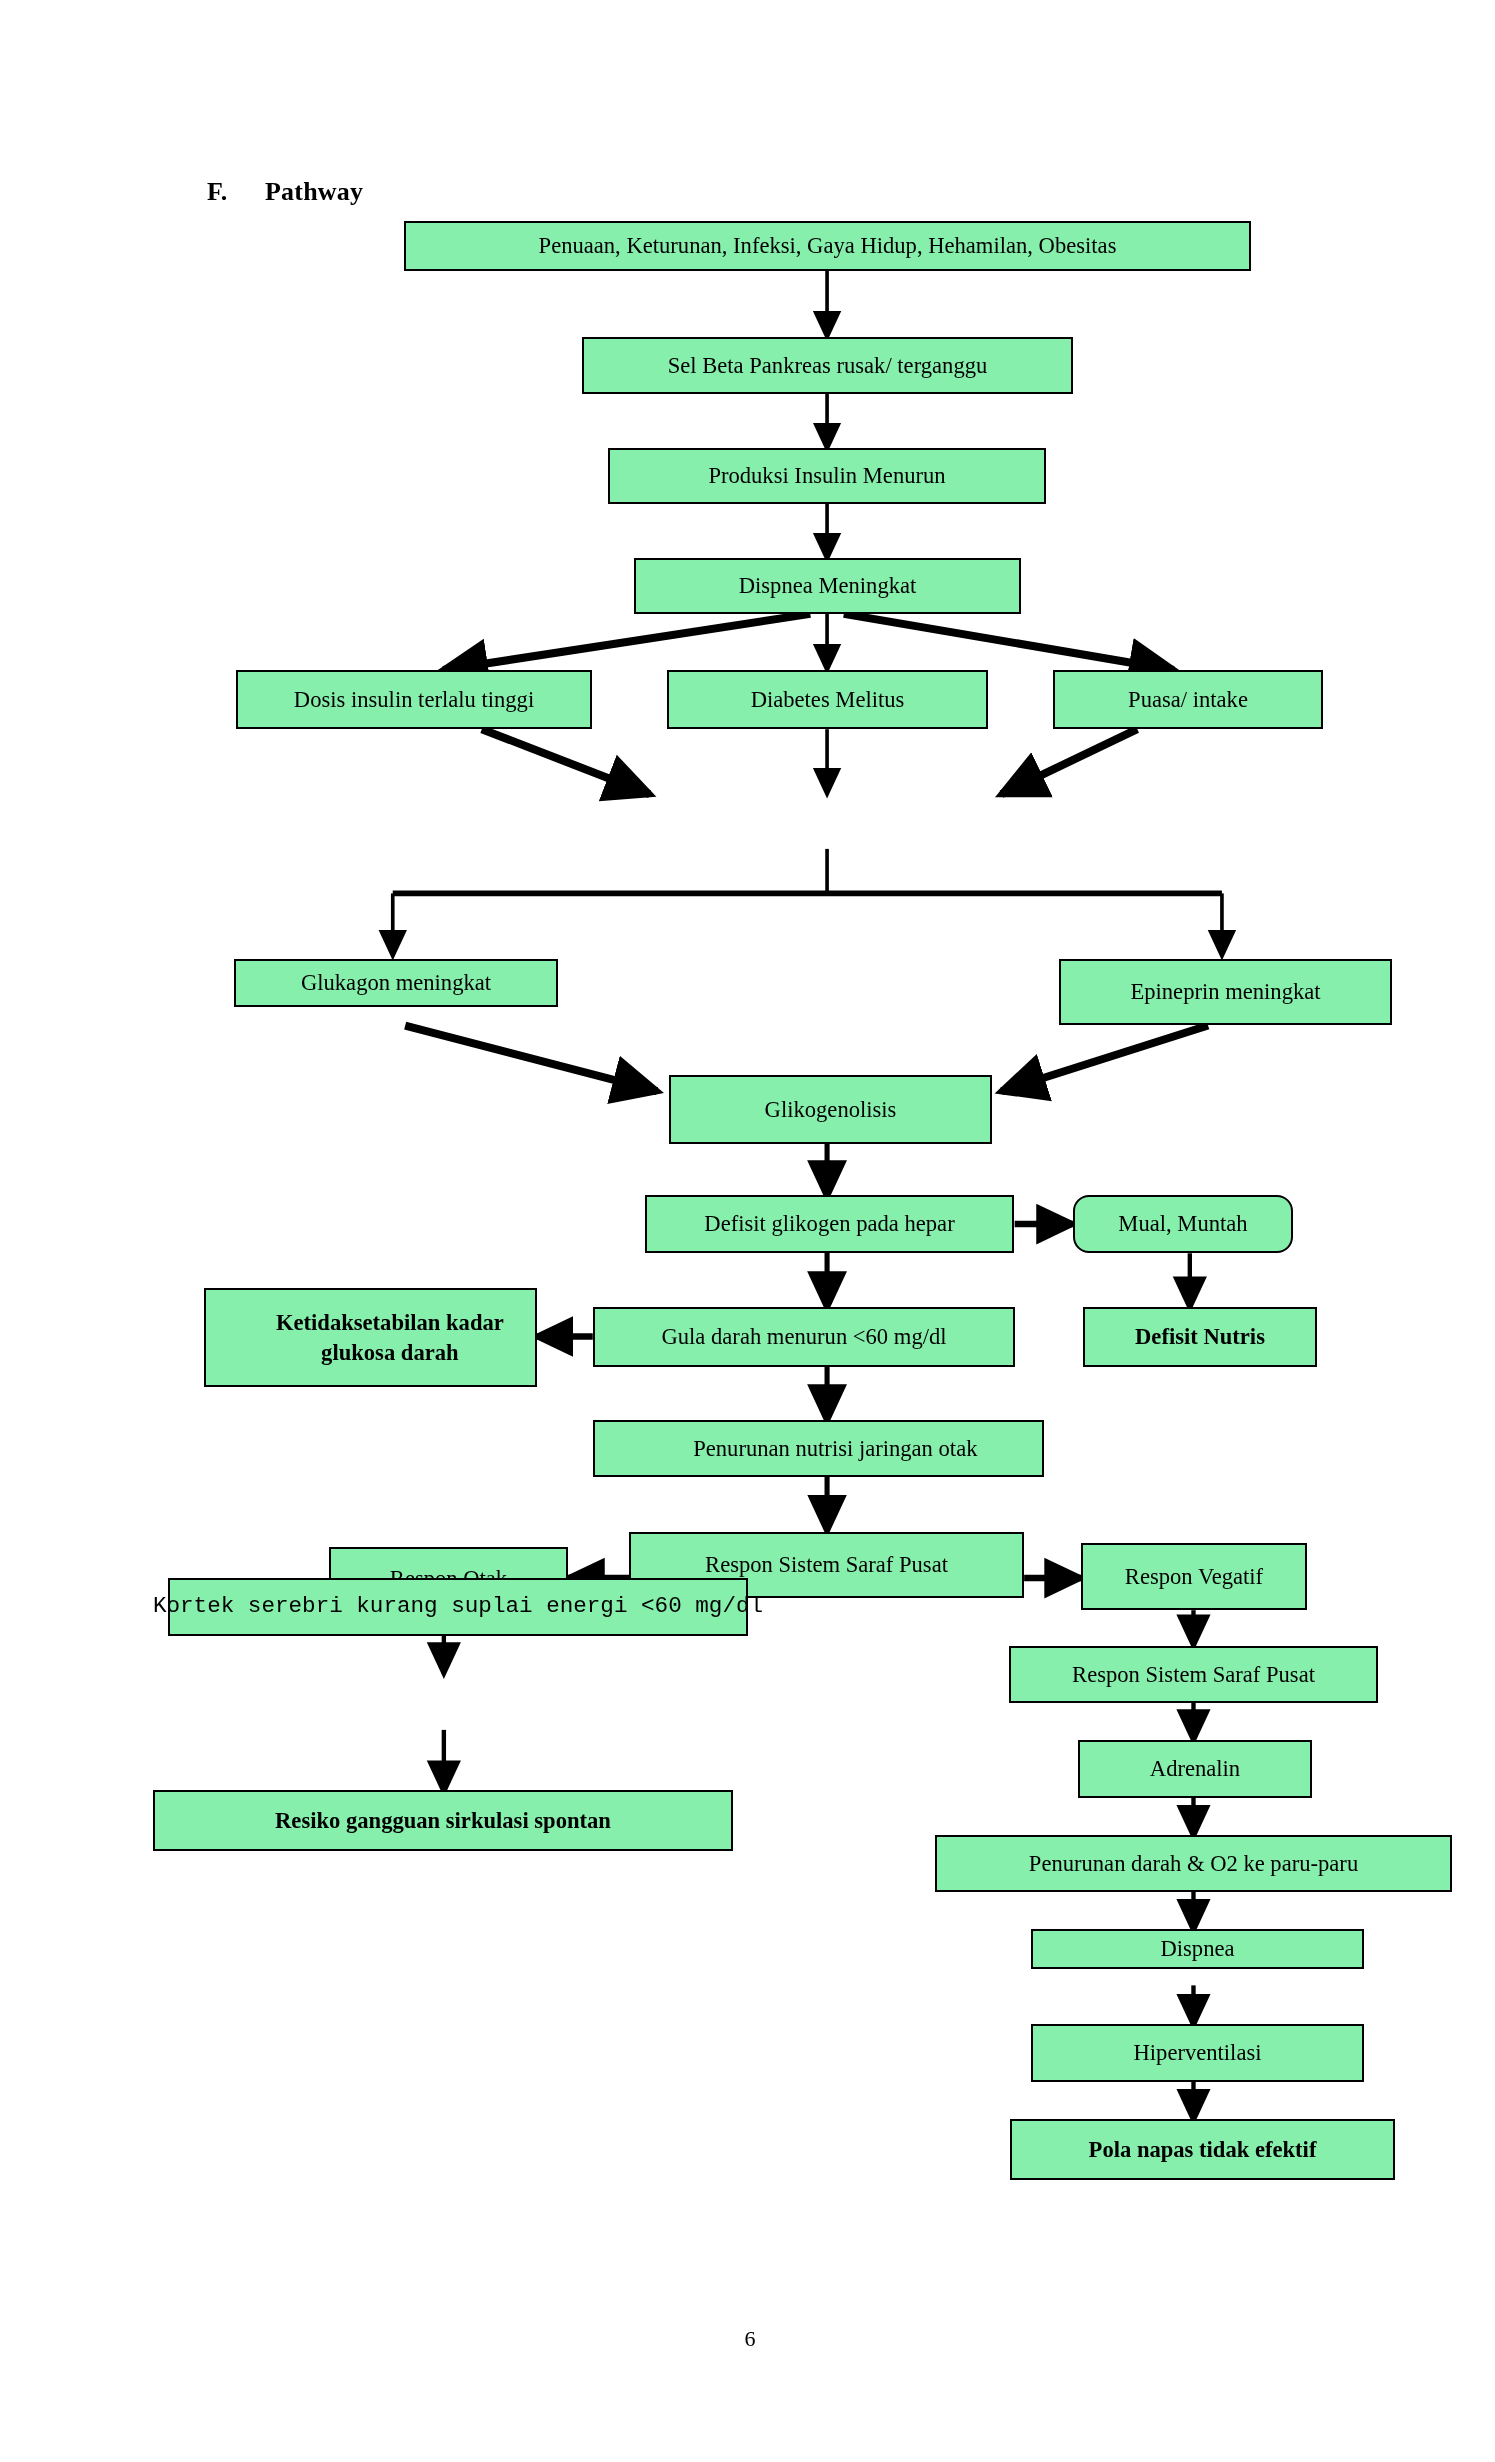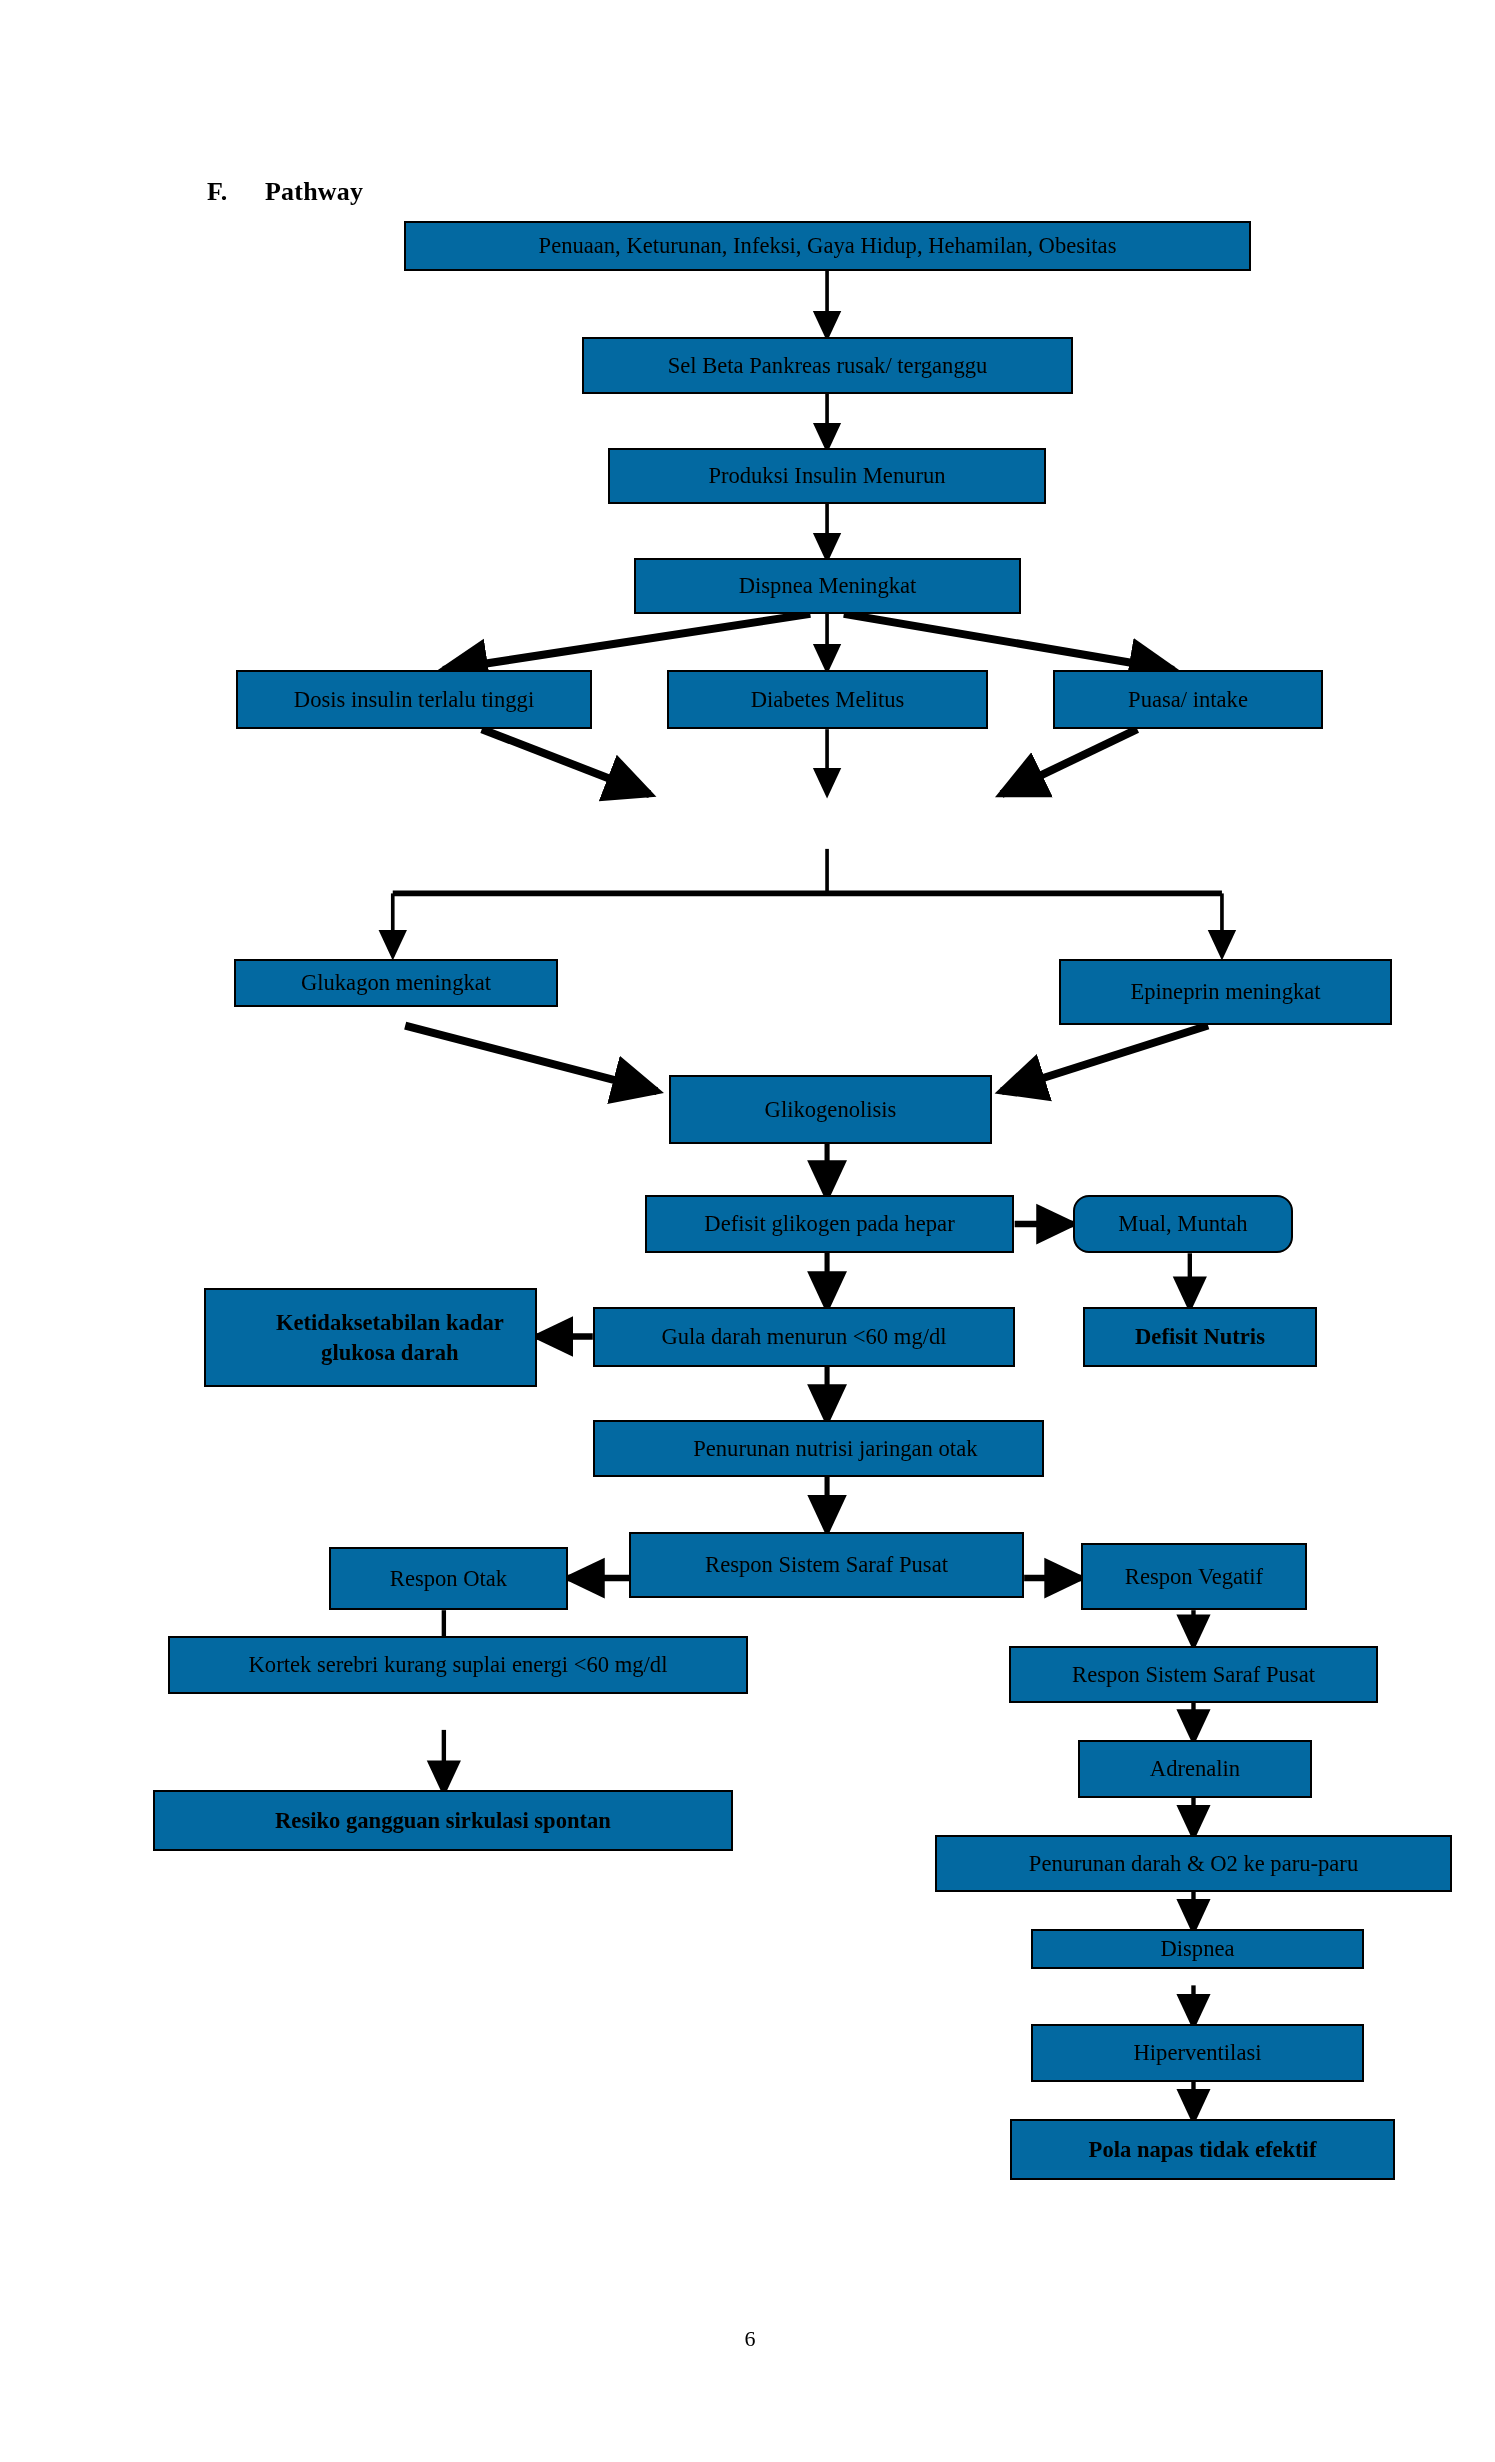--- a/index.html
+++ b/index.html
@@ -26,21 +26,21 @@
     font-weight: bold;
     font-size: 26px;
     letter-spacing: 0.2px;
     white-space: nowrap;
   }
   .heading .letter { display: inline-block; width: 58px; }
   .node {
     position: absolute;
     box-sizing: border-box;
     border: 2.2px solid #000;
-    background: #0369a1;
+    background: #86efac;
     display: flex;
     align-items: center;
     justify-content: center;
     text-align: center;
     font-size: 22.6px;
     line-height: 1.22;
     padding: 0 7.3px;
     z-index: 5;
     white-space: nowrap;
   }
@@ -175,21 +175,21 @@
   <div class="node bold" style="left:1083px; top:1307px; width:234px; height:60px;">Defisit Nutris</div>
 
   <div class="node" style="left:593px; top:1420px; width:451px; height:57px;padding-left:41px;">Penurunan nutrisi jaringan otak</div>
 
   <div class="node" style="left:329px; top:1547px; width:239px; height:63px;">Respon Otak</div>
 
   <div class="node" style="left:629px; top:1532px; width:395px; height:66px;">Respon Sistem Saraf Pusat</div>
 
   <div class="node" style="left:1081px; top:1543px; width:226px; height:67px;">Respon Vegatif</div>
 
-  <div class="node" style="left:168px; top:1636px; width:580px; height:58px;">Kortek serebri kurang suplai energi &lt;60 mg/dl</div>
+  <div class="node" style="left:168px; top:1578px; width:580px; height:58px;font-family:Liberation Mono, monospace;">Kortek serebri kurang suplai energi &lt;60 mg/dl</div>
 
   <div class="node" style="left:1009px; top:1646px; width:369px; height:57px;">Respon Sistem Saraf Pusat</div>
 
   <div class="node bold" style="left:153px; top:1790px; width:580px; height:61px;">Resiko gangguan sirkulasi spontan</div>
 
   <div class="node" style="left:1078px; top:1740px; width:234px; height:58px;">Adrenalin</div>
 
   <div class="node" style="left:935px; top:1835px; width:517px; height:57px;">Penurunan darah &amp; O2 ke paru-paru</div>
 
   <div class="node" style="left:1031px; top:1929px; width:333px; height:40px;">Dispnea</div>

